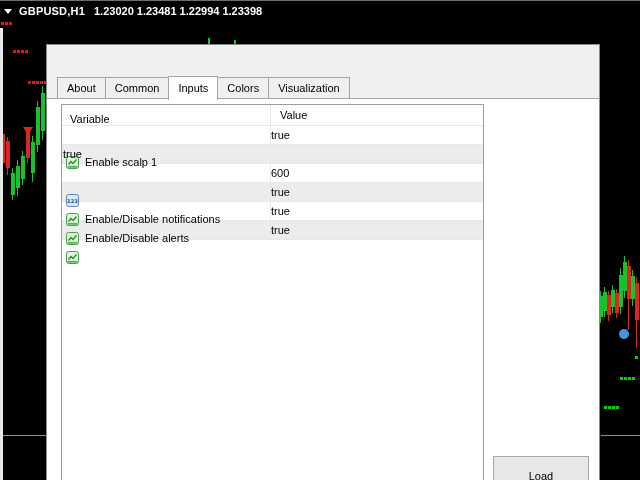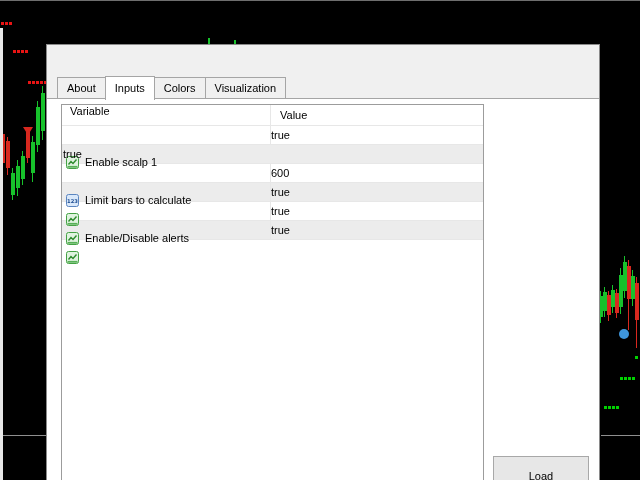--- a/index.html
+++ b/index.html
@@ -29,21 +29,21 @@
   
   .tabstrip{position:absolute;left:10px;top:30px;height:24px;display:flex;align-items:flex-end;z-index:3;justify-content:flex-end;}
   .tab{height:20px;line-height:20px;padding:0 9px;background:#f0f0f0;border:1px solid #a5a5a5;
     border-bottom:none;box-sizing:content-box;margin-bottom:1px;cursor:pointer;white-space:nowrap;}
   .tab + .tab{margin-left:-1px;}
   .tab.active{height:23px;line-height:22px;background:#fff;margin-bottom:-1px;position:relative;z-index:4;}
   .tabpanel{position:absolute;left:0;right:0;top:53px;bottom:0;background:#fff;border-top:1px solid #a5a5a5;z-index:1;}
   
   .table{position:absolute;left:14px;top:59px;width:423px;bottom:-2px;background:#fff;
     border:1px solid #9c9c9c;box-sizing:border-box;overflow:hidden;z-index:2;}
-  .thead{display:flex;height:20px;align-items:flex-start;border-bottom:1px solid #e7e7e7;color:#000;}
+  .thead{display:flex;height:20px;align-items:flex-end;border-bottom:1px solid #e7e7e7;color:#000;}
   .thvar{width:208px;padding-left:8px;box-sizing:border-box;}
   .thval{flex:1;padding-left:9px;border-left:1px solid #e7e7e7;height:100%;display:flex;align-items:center;box-sizing:border-box;}
   .trow{display:flex;height:19px;box-sizing:border-box;border-bottom:1px solid #e7e7e7;
     background:#fff;align-items:stretch;cursor:default;}
   .trow:nth-child(even){background:#ececec;}
   .cvar{width:208px;display:flex;align-items:center;padding-left:4px;box-sizing:border-box;margin-top:36px;}
   .cval{flex:1;border-left:1px solid #e7e7e7;display:flex;align-items:center;box-sizing:border-box;}
   .ricon{width:13px;height:13px;margin-right:6px;display:inline-flex;flex:0 0 13px;}
   .ricon svg{display:block;}
   
@@ -118,24 +118,30 @@
       <div style="position: absolute; left: 608px; top: 406px; width: 3px; height: 3px; background: rgb(0, 210, 0);"></div>
       <div style="position: absolute; left: 612px; top: 406px; width: 3px; height: 3px; background: rgb(0, 210, 0);"></div>
       <div style="position: absolute; left: 616px; top: 406px; width: 3px; height: 3px; background: rgb(0, 210, 0);"></div>
       <div style="position: absolute; left: 596px; top: 417px; width: 3px; height: 3px; background: rgb(0, 210, 0);"></div>
       <div style="position: absolute; left: 619px; top: 329px; width: 10px; height: 10px; border-radius: 50%; background: rgb(62, 150, 220);"></div>
       <div style="position: absolute; left: 23px; top: 127px; width: 0px; height: 0px; border-left: 5px solid transparent; border-right: 5px solid transparent; border-top: 8px solid rgb(216, 40, 31);"></div>
       <div style="position: absolute; left: 3px; top: 435px; width: 43px; height: 1px; background: rgb(143, 143, 143);"></div>
       <div style="position: absolute; left: 601px; top: 435px; width: 39px; height: 1px; background: rgb(143, 143, 143);"></div>
     </div>
 
+  <div class="top-bar">
+    <span class="tri"></span>
+    <span class="sym">GBPUSD,H1</span>
+    <span class="quotes">1.23020 1.23481 1.22994 1.23398</span>
+  </div>
 
   <div class="dialog">
     <div class="tabstrip">
         <div class="tab">About</div>
+        <div class="tab">Common</div>
         <div class="tab active">Inputs</div>
         <div class="tab">Colors</div>
         <div class="tab">Visualization</div>
       </div>
     <div class="tabpanel"></div>
 
     <div class="table">
       <div class="thead">
         <span class="thvar">Variable</span>
         <span class="thval">Value</span>
@@ -158,33 +164,33 @@
             <div class="cval">true</div>
           </div>
           <div class="trow">
             <div class="cvar">
               <span class="ricon">
                 <svg width="13" height="13" viewBox="0 0 13 13">
                   <rect x="0.5" y="0.5" width="12" height="12" rx="2" fill="#d9e8fa" stroke="#5a85c0"></rect>
                   <text x="6.5" y="8.8" font-size="5.2" font-weight="bold" text-anchor="middle" fill="#19498f" font-family="DejaVu Sans, sans-serif">123</text>
                 </svg>
               </span>
-              <span>Limit bars to calculate</span>
             </div>
             <div class="cval">600</div>
           </div>
           <div class="trow">
             <div class="cvar">
               <span class="ricon">
                 <svg width="13" height="13" viewBox="0 0 13 13">
                   <rect x="0.5" y="0.5" width="12" height="12" rx="2" fill="#dff3df" stroke="#44a244"></rect>
                   <path d="M2.5 8.5 L5 5.5 L7 7.5 L10.5 3.5" fill="none" stroke="#2e8b2e" stroke-width="1.4"></path>
                   <path d="M1.5 10.8 h10" stroke="#57b057" stroke-width="1.8"></path>
                 </svg>
               </span>
+              <span>Enable/Disable notifications</span>
             </div>
             <div class="cval">true</div>
           </div>
           <div class="trow">
             <div class="cvar">
               <span class="ricon">
                 <svg width="13" height="13" viewBox="0 0 13 13">
                   <rect x="0.5" y="0.5" width="12" height="12" rx="2" fill="#dff3df" stroke="#44a244"></rect>
                   <path d="M2.5 8.5 L5 5.5 L7 7.5 L10.5 3.5" fill="none" stroke="#2e8b2e" stroke-width="1.4"></path>
                   <path d="M1.5 10.8 h10" stroke="#57b057" stroke-width="1.8"></path>

